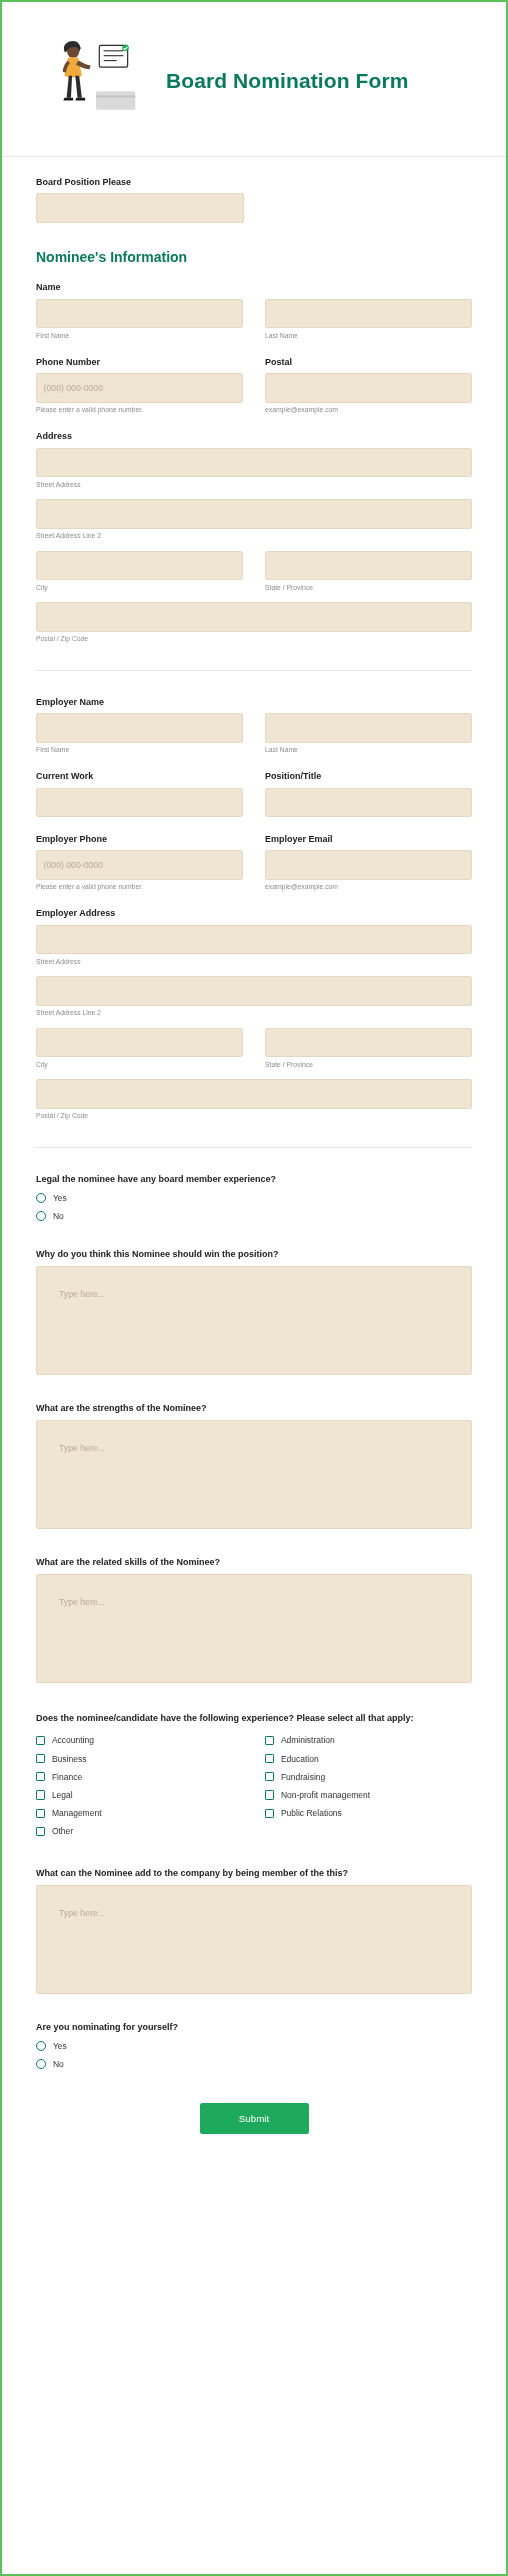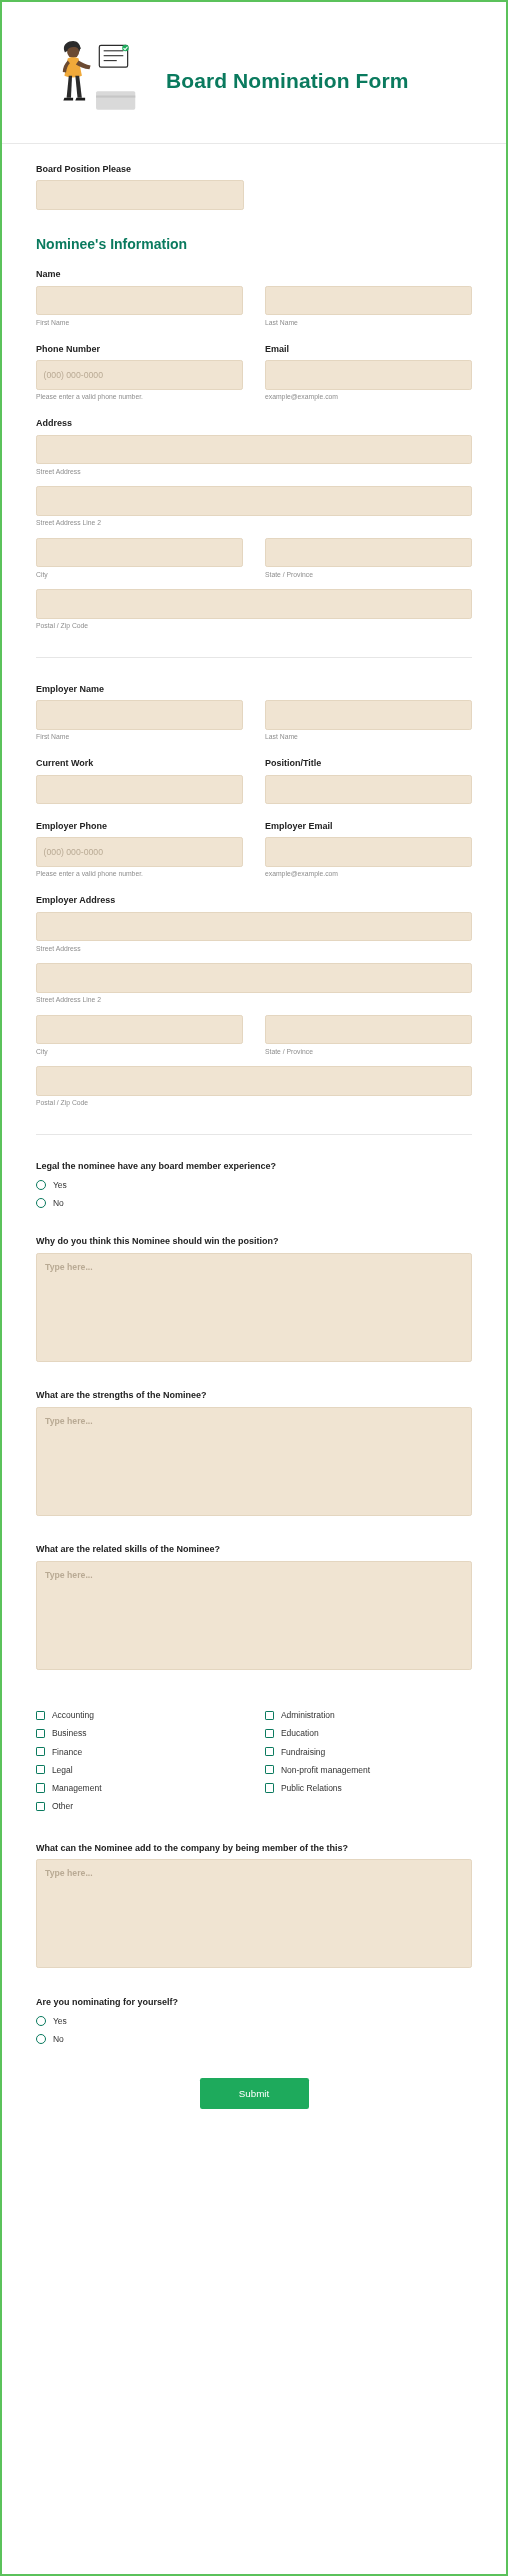--- a/index.html
+++ b/index.html
@@ -15,21 +15,21 @@
     min-height: 2576px;
     background: #ffffff;
     border: 2.2px solid #5bc25b;
     position: relative;
   }
 
   
   .form-header {
     display: flex;
     align-items: center;
-    padding: 28px 33px 12px 33px;
+    padding: 28px 33px 25px 33px;
     border-bottom: 0.5px solid #e8e8e8;
     gap: 22px;
   }
   .header-illustration {
     width: 109px;
     height: 101px;
     position: relative;
     flex: 0 0 109px;
   }
   .form-title {
@@ -76,25 +76,24 @@
     display: block;
   }
   .txt::placeholder { color: #b9aa94; }
   .area {
     width: 100%;
     background: #f0e4d2;
     border: 0.5px solid #e4d6c0;
     border-radius: 2.2px;
     font-size: 8.7px;
     color: #4b4b4b;
-    padding: 8px;
+    padding: 22px;
     font-family: "Liberation Sans", sans-serif;
     resize: none;
     display: block;
-    font-weight: bold;
   }
   .area::placeholder { color: #b9aa94; }
 
   .block { margin-bottom: 15.3px; }
   .row2 {
     display: flex;
     gap: 22px;
   }
   .row2 > .col { flex: 1 1 0; min-width: 0; }
 
@@ -229,21 +228,21 @@
       </div>
     </div>
 
     <div class="block row2">
       <div class="col">
         <div class="field-label">Phone Number</div>
         <input class="txt" type="text" placeholder="(000) 000-0000" style="">
         <div class="sub-label">Please enter a valid phone number.</div>
       </div>
       <div class="col">
-        <div class="field-label">Email</div>
+        <div class="field-label">Postal</div>
         <input class="txt" type="text" value="" style="">
         <div class="sub-label">example@example.com</div>
       </div>
     </div>
 
     <div class="block">
       <div class="field-label">Address</div>
       <input class="txt" type="text" value="" style="">
       <div class="sub-label">Street Address</div>
       <div style="height:9.8px"></div>
@@ -361,20 +360,21 @@
     <div style="height:12px"></div>
 
     <div class="block">
       <div class="field-label">What are the related skills of the Nominee?</div>
       <textarea class="area" style="height: 109px;" placeholder="Type here..."></textarea>
     </div>
 
     <div style="height:14px"></div>
 
     <div class="block">
+      <div class="field-label">Does the nominee/candidate have the following experience? Please select all that apply:</div>
       <div class="cb-grid">
         <div class="cb-row">
           <span class="cb-box"></span>
           <span class="cb-text">Accounting</span>
         </div>
         <div class="cb-row">
           <span class="cb-box"></span>
           <span class="cb-text">Administration</span>
         </div>
 

